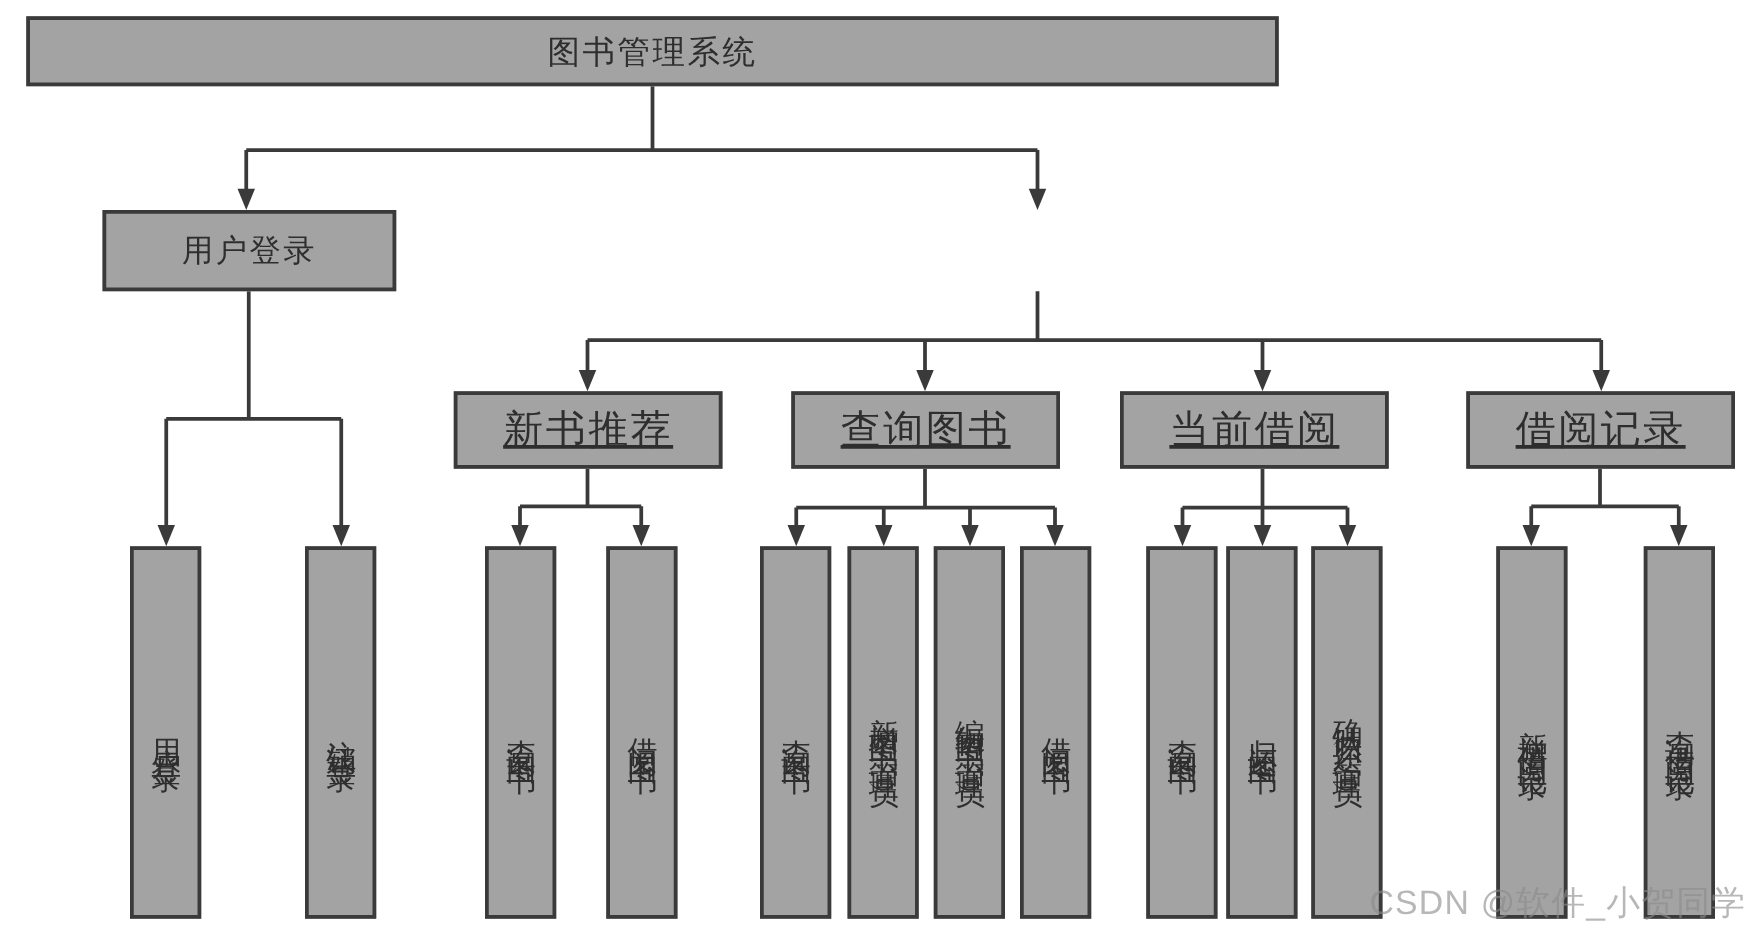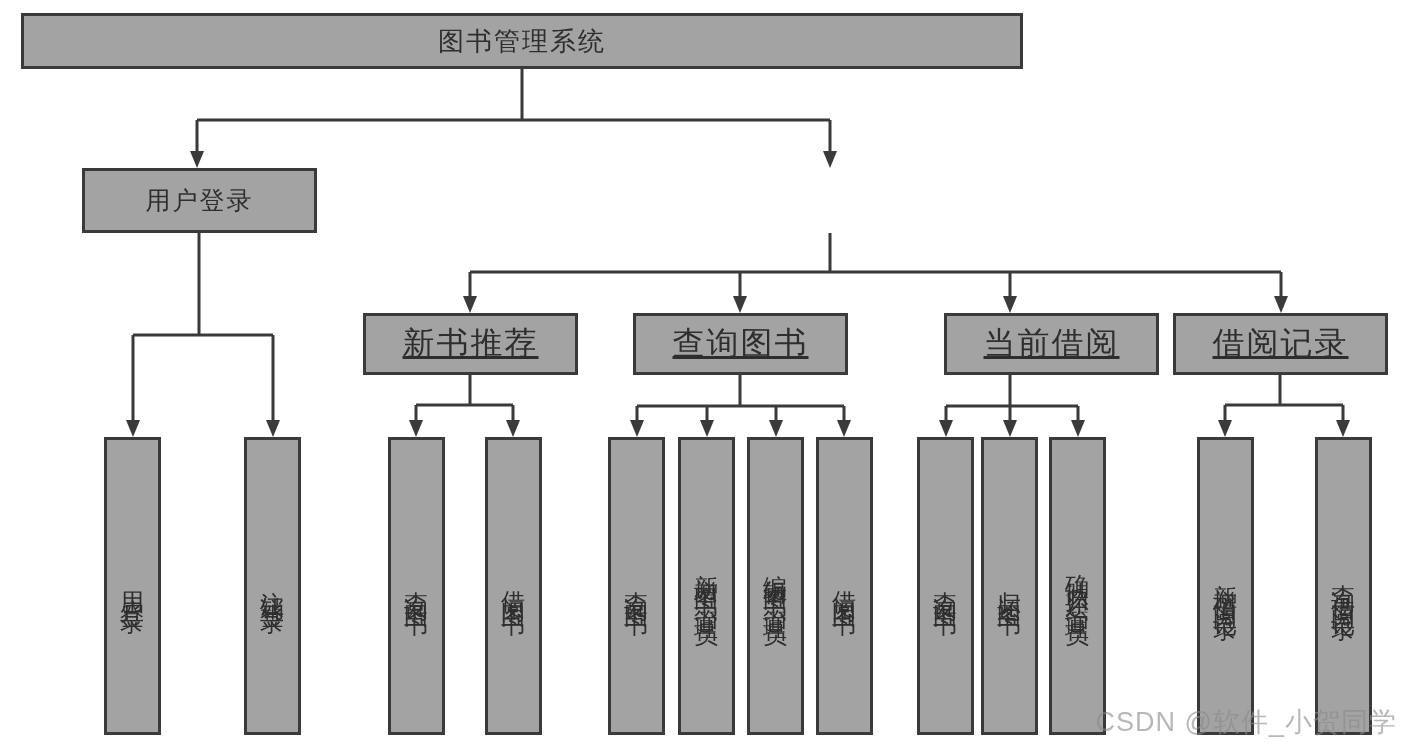--- a/index.html
+++ b/index.html
@@ -135,21 +135,21 @@
   <div class="node lvl2-box" style="left:82px">
     <span>用户登录</span>
   </div>
 
   <div class="node lvl3-box" style="left:363px">
     <span>新书推荐</span>
   </div>
   <div class="node lvl3-box" style="left:633px">
     <span>查询图书</span>
   </div>
-  <div class="node lvl3-box" style="left:944px">
+  <div class="node lvl3-box" style="left:896px">
     <span>当前借阅</span>
   </div>
   <div class="node lvl3-box" style="left:1173px">
     <span>借阅记录</span>
   </div>
 
   <div class="node leaf" style="left:104px">
     <span class="vtext">用户登录</span>
   </div>
   <div class="node leaf" style="left:244px">

